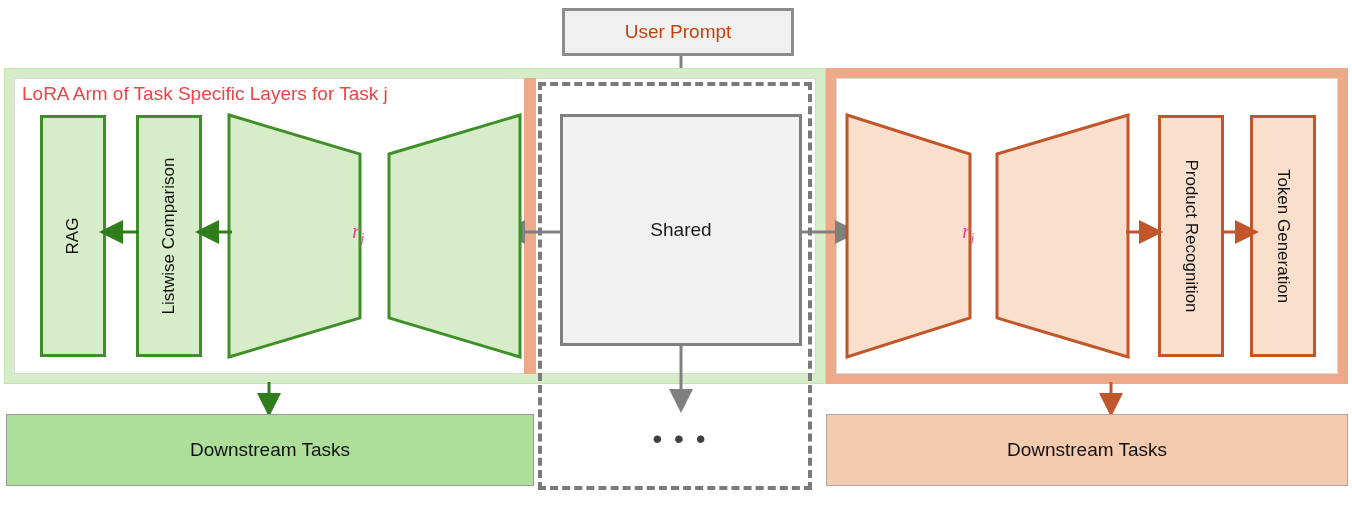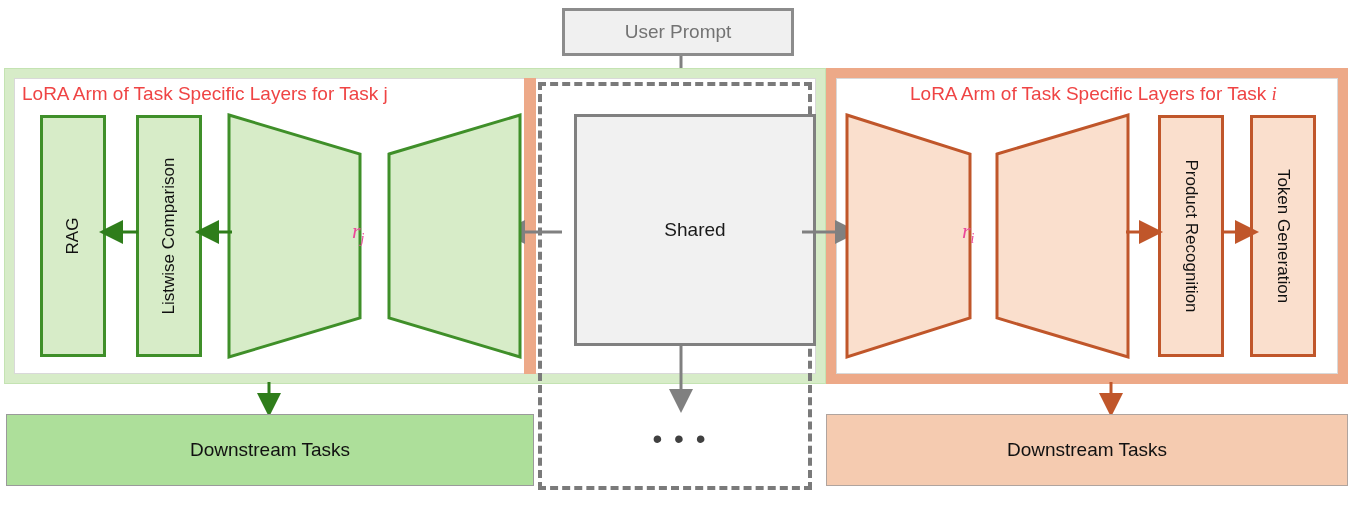--- a/index.html
+++ b/index.html
@@ -6,21 +6,21 @@
   body{font-family:"Liberation Sans","DejaVu Sans",sans-serif;}
   #stage{position:relative;width:1352px;height:524px;background:#ffffff;overflow:hidden;}
 
   .abs{position:absolute;box-sizing:border-box;}
 
   
   #user-prompt{
     left:562px;top:8px;width:232px;height:48px;
     background:#f0f0f0;border:3px solid #8c8c8c;
     display:flex;align-items:center;justify-content:center;
-    font-size:19px;color:#737373;
+    font-size:19px;color:#c2410c;
   }
 
   
   #green-frame{
     left:4px;top:68px;width:822px;height:316px;
     background:#d7ecc8;border:1px solid #c4e3b2;
   }
   #green-inner{
     left:14px;top:78px;width:802px;height:296px;
     background:#ffffff;border:1px solid #d9d9d9;
@@ -40,21 +40,21 @@
 
   
   #dashed-box{
     left:538px;top:82px;width:274px;height:408px;
     border:4px dashed #7a7a7a;background:transparent;
   }
   #foundation-model{
     left:560px;top:114px;width:242px;height:232px;
     background:#f1f1f1;border:3px solid #808080;
     display:flex;align-items:center;justify-content:center;text-align:center;
-    font-size:19px;line-height:1.35;color:#1a1a1a;margin-left:14px;
+    font-size:19px;line-height:1.35;color:#1a1a1a;
   }
   #ellipsis{
     left:640px;top:424px;width:80px;height:30px;
     display:flex;align-items:center;justify-content:center;
     font-size:28px;color:#404040;letter-spacing:2px;
   }
 
   
   .panel-title{font-size:19px;color:#ef4444;white-space:nowrap;}
   #title-left{left:22px;top:83px;}
@@ -124,23 +124,20 @@
   <div id="green-inner" class="abs"></div>
 
   <div id="orange-frame" class="abs"></div>
   <div id="orange-inner" class="abs"></div>
 
   <div id="orange-band" class="abs"></div>
 
   <div id="title-left" class="abs panel-title">
     <span>LoRA Arm of Task Specific Layers for Task </span><span>j</span>
   </div>
-  <div id="title-right" class="abs panel-title">
-    <span>LoRA Arm of Task Specific Layers for Task </span><span class="mi">i</span>
-  </div>
 
   <div id="dashed-box" class="abs"></div>
 
   <div id="foundation-model" class="abs">
     <div>
       <span>Shared</span><br>
     </div>
   </div>
 
   <div id="ellipsis" class="abs">

